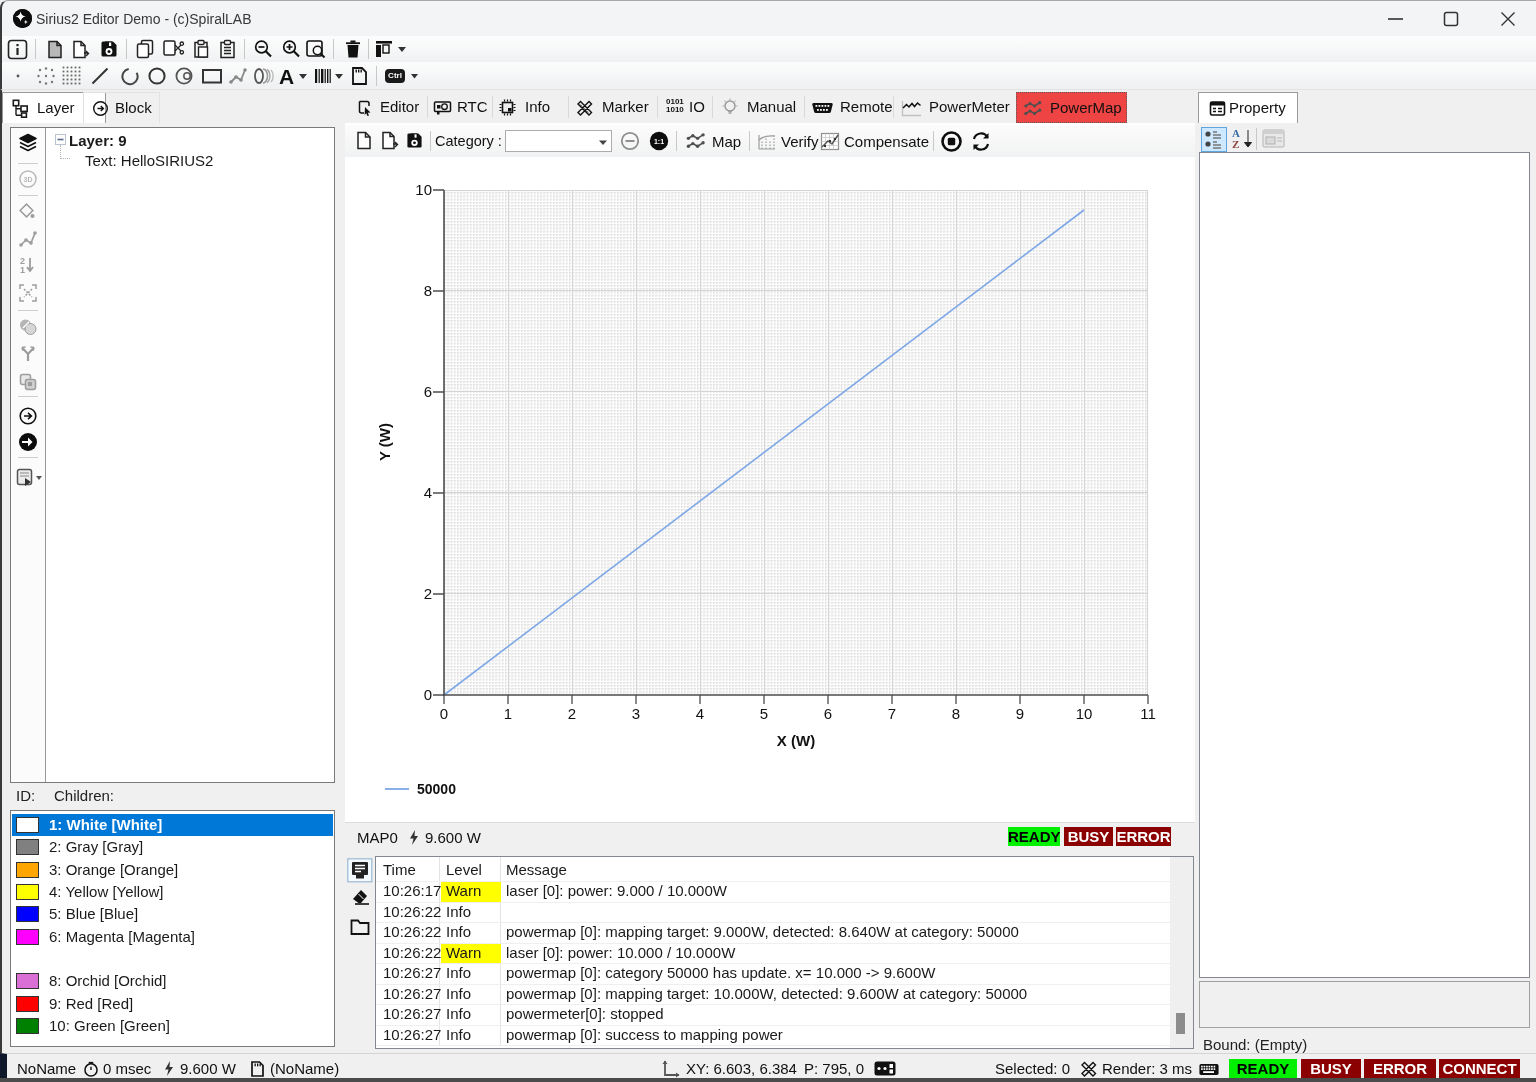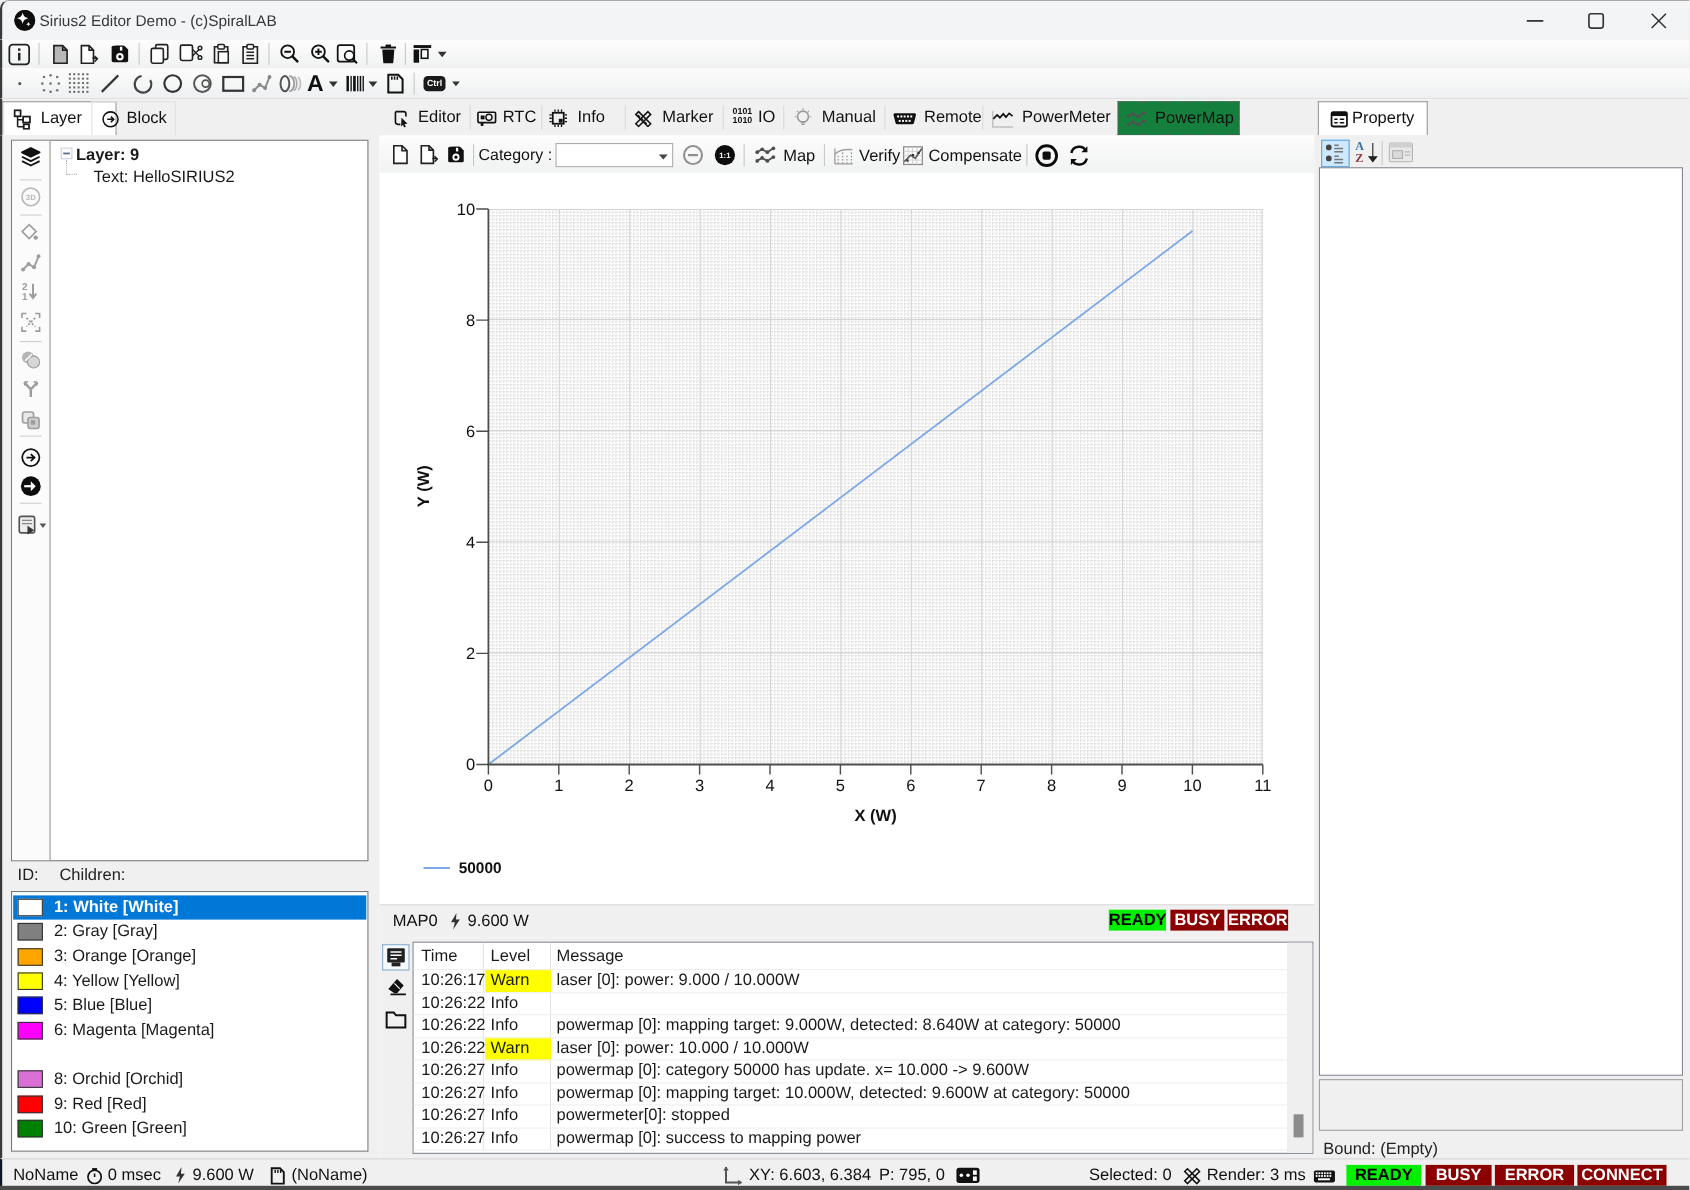--- a/index.html
+++ b/index.html
@@ -53,21 +53,21 @@
   .lr .c3 { position:absolute; left:130px; top:1px; white-space:nowrap; }
   .warncell { position:absolute; left:65px; top:0; width:60px; height:21px; background:#ffff00; }
 
   
   #rightpanel { left:1195px; top:123px; width:341px; height:930px; background:#f0f0f0; }
   #propgrid { position:absolute; left:4px; top:29px; width:331px; height:826px; background:#fff; border:1px solid #828790; }
   #propdesc { position:absolute; left:4px; top:858px; width:331px; height:47px; background:#f0f0f0; border:1px solid #a0a0a0; }
   #boundtxt { position:absolute; left:8px; top:913px; font-size:15px; color:#222; }
 
   
-  #statusbar { left:0; top:1053px; width:1536px; height:29px; background:#f0f0f0; border-top:1px solid #d4d4d4; border-left:2px solid #0f172a; }
+  #statusbar { left:0; top:1053px; width:1536px; height:29px; background:#f0f0f0; border-top:1px solid #d4d4d4; border-left:7px solid #0f172a; }
   #statusbar .txt { position:absolute; top:6px; font-size:15px; color:#111; }
   .sbadge { position:absolute; top:5px; height:19px; line-height:19px; font-weight:bold; font-size:15px; text-align:center; }
   #botedge { left:0; top:1078px; width:1536px; height:4px; background:#4b4b4b; }
 </style>
 </head>
 <body>
 <div id="app">
   <div class="abs" id="titlebar">
     <div class="abs" id="titleicon">
       <svg width="19" height="19" viewBox="0 0 19 19">
@@ -357,21 +357,21 @@
       <span style="position:absolute;left:35px;">Remote</span>
     </div>
     <div class="tabsep" style="left:891px;"></div>
     <div class="tab" style="left:892px;width:118px;">
       <svg style="position:absolute;left:7px;top:8px" width="21" height="17" viewBox="0 0 21 17">
           <path d="M1.5 1 V15.5 H20" fill="none" stroke="#c0c0c0" stroke-width="1.3"></path>
           <path d="M2 8 L5.5 4.5 L8 7 L11 3.5 L13.5 6.5 L16.5 3 L19.5 5.5" fill="none" stroke="#111" stroke-width="1.5"></path>
         </svg>
       <span style="position:absolute;left:35px;">PowerMeter</span>
     </div>
-    <div class="tab" style="left:1014px;width:111px;background:#15803d;border:1px dotted #5a5a5a;text-align:right;">
+    <div class="tab" style="left:1014px;width:111px;background:#ef4444;border:1px dotted #5a5a5a;text-align:right;">
       <svg style="position:absolute;left:7px;top:7px" width="18" height="18" viewBox="0 0 18 18">
           <g stroke="#4f4f4f" stroke-width="1.5" fill="none">
             <path d="M1.5 6 L6 3.5 L10.5 6 L16 2.5"></path>
             <path d="M1.5 13.5 L6 11 L10.5 13.5 L16 10"></path>
           </g>
           <g fill="#4f4f4f">
             <circle cx="1.8" cy="6" r="1.6"></circle>
             <circle cx="6" cy="3.5" r="1.6"></circle>
             <circle cx="10.5" cy="6" r="1.6"></circle>
             <circle cx="15.7" cy="2.7" r="1.6"></circle>

